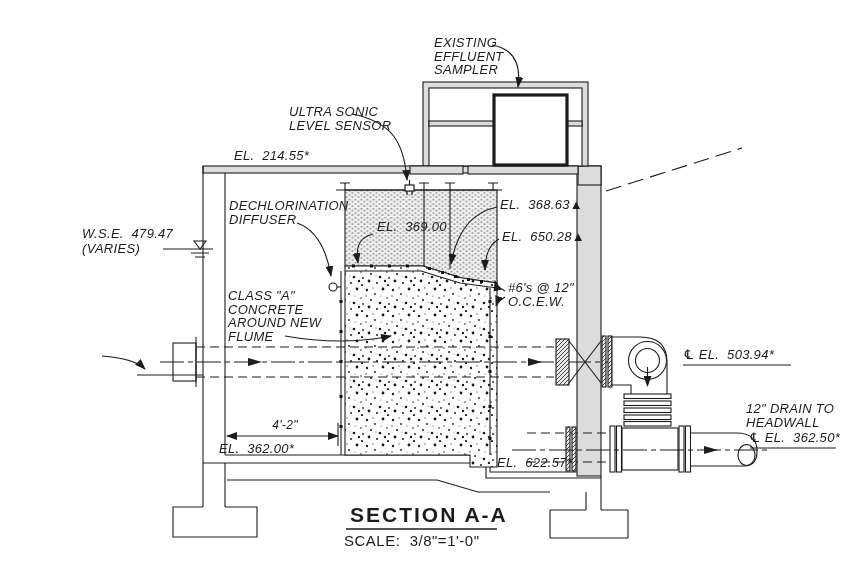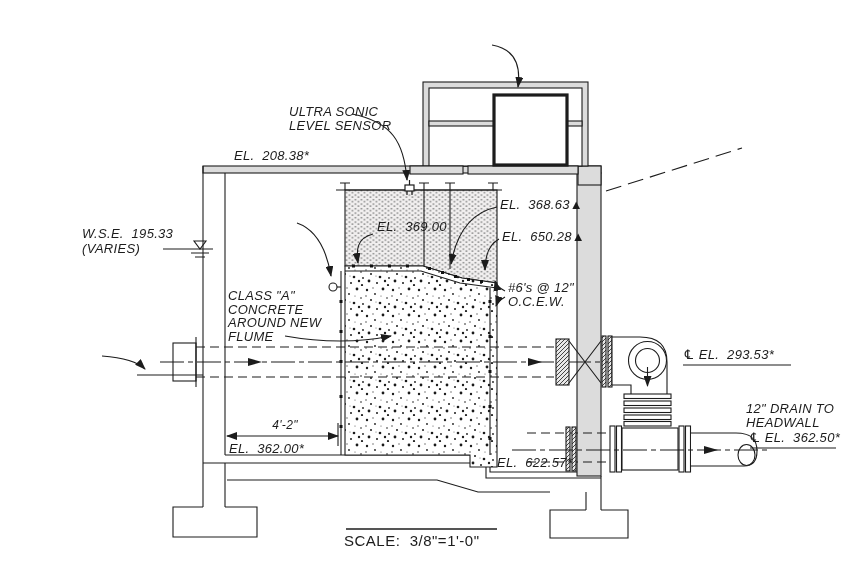--- a/index.html
+++ b/index.html
@@ -199,37 +199,43 @@
     <path d="M338,423 V446"></path>
   </g>
 
   <g stroke="#1c1c1c" stroke-width="1.1">
     <path d="M683,365 H791"></path>
     <path d="M750,448 H836"></path>
     <path d="M346,529 H497" stroke-width="1.6"></path>
   </g>
 </svg>
 
+<div class="lbl" style="left:434px;top:36px">EXISTING
+EFFLUENT
+SAMPLER</div>
 <div class="lbl" style="left:289px;top:105px">ULTRA SONIC
 LEVEL SENSOR</div>
-<div class="lbl" style="left:234px;top:149px">EL.  208.38*</div>
-<div class="lbl" style="left:82px;top:227px">W.S.E.  195.33</div>
+<div class="lbl" style="left:234px;top:149px">EL.  214.55*</div>
+<div class="lbl" style="left:229px;top:199px">DECHLORINATION
+DIFFUSER</div>
+<div class="lbl" style="left:82px;top:227px">W.S.E.  479.47</div>
 <div class="lbl" style="left:82px;top:242px">(VARIES)</div>
 <div class="lbl" style="left:377px;top:220px">EL.  369.00</div>
 <div class="lbl" style="left:500px;top:198px">EL.  368.63▲</div>
 <div class="lbl" style="left:502px;top:230px">EL.  650.28▲</div>
 <div class="lbl" style="left:228px;top:289px">CLASS "A"
 CONCRETE
 AROUND NEW
 FLUME</div>
 <div class="lbl" style="left:508px;top:281px">#6's @ 12"
 O.C.E.W.</div>
-<div class="lbl" style="left:683px;top:348px">℄ EL.  293.53*</div>
+<div class="lbl" style="left:683px;top:348px">℄ EL.  503.94*</div>
 <div class="lbl dim" style="left:255px;top:419px;width:60px;text-align:center">4'-2"</div>
-<div class="lbl" style="left:229px;top:442px">EL.  362.00*</div>
+<div class="lbl" style="left:219px;top:442px">EL.  362.00*</div>
 <div class="lbl" style="left:497px;top:456px">EL.  622.57*</div>
 <div class="lbl" style="left:746px;top:402px">12" DRAIN TO
 HEADWALL</div>
 <div class="lbl" style="left:749px;top:431px">℄ EL.  362.50*</div>
 
+<div class="title" style="left:350px;top:503px">SECTION A-A</div>
 <div class="scale" style="left:344px;top:532px">SCALE:  3/8"=1'-0"</div>
 
 </div>
 
 </body></html>

